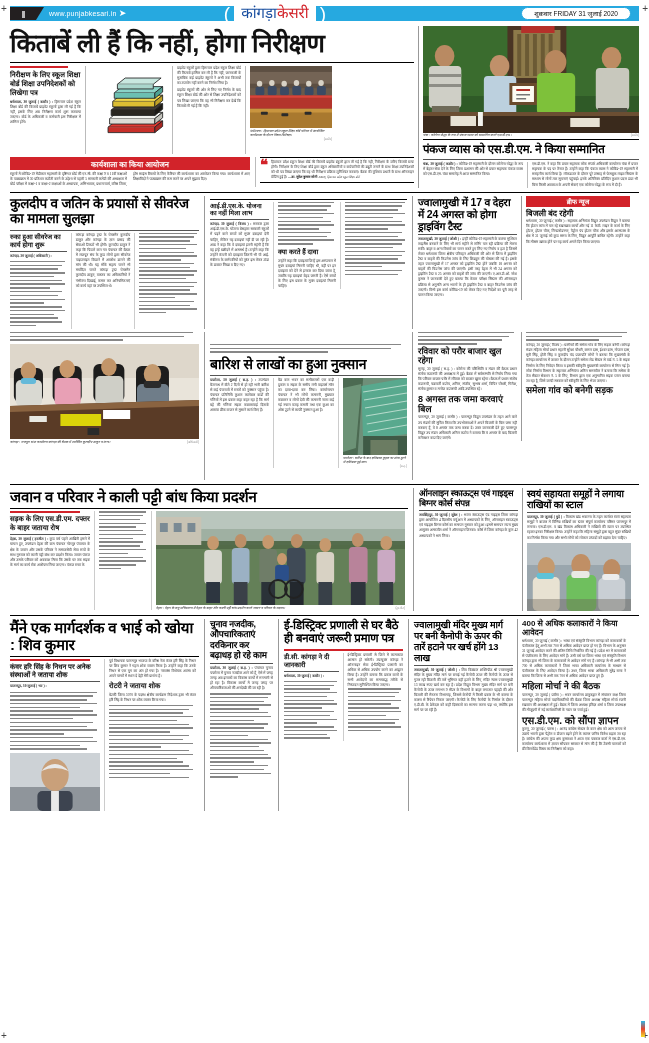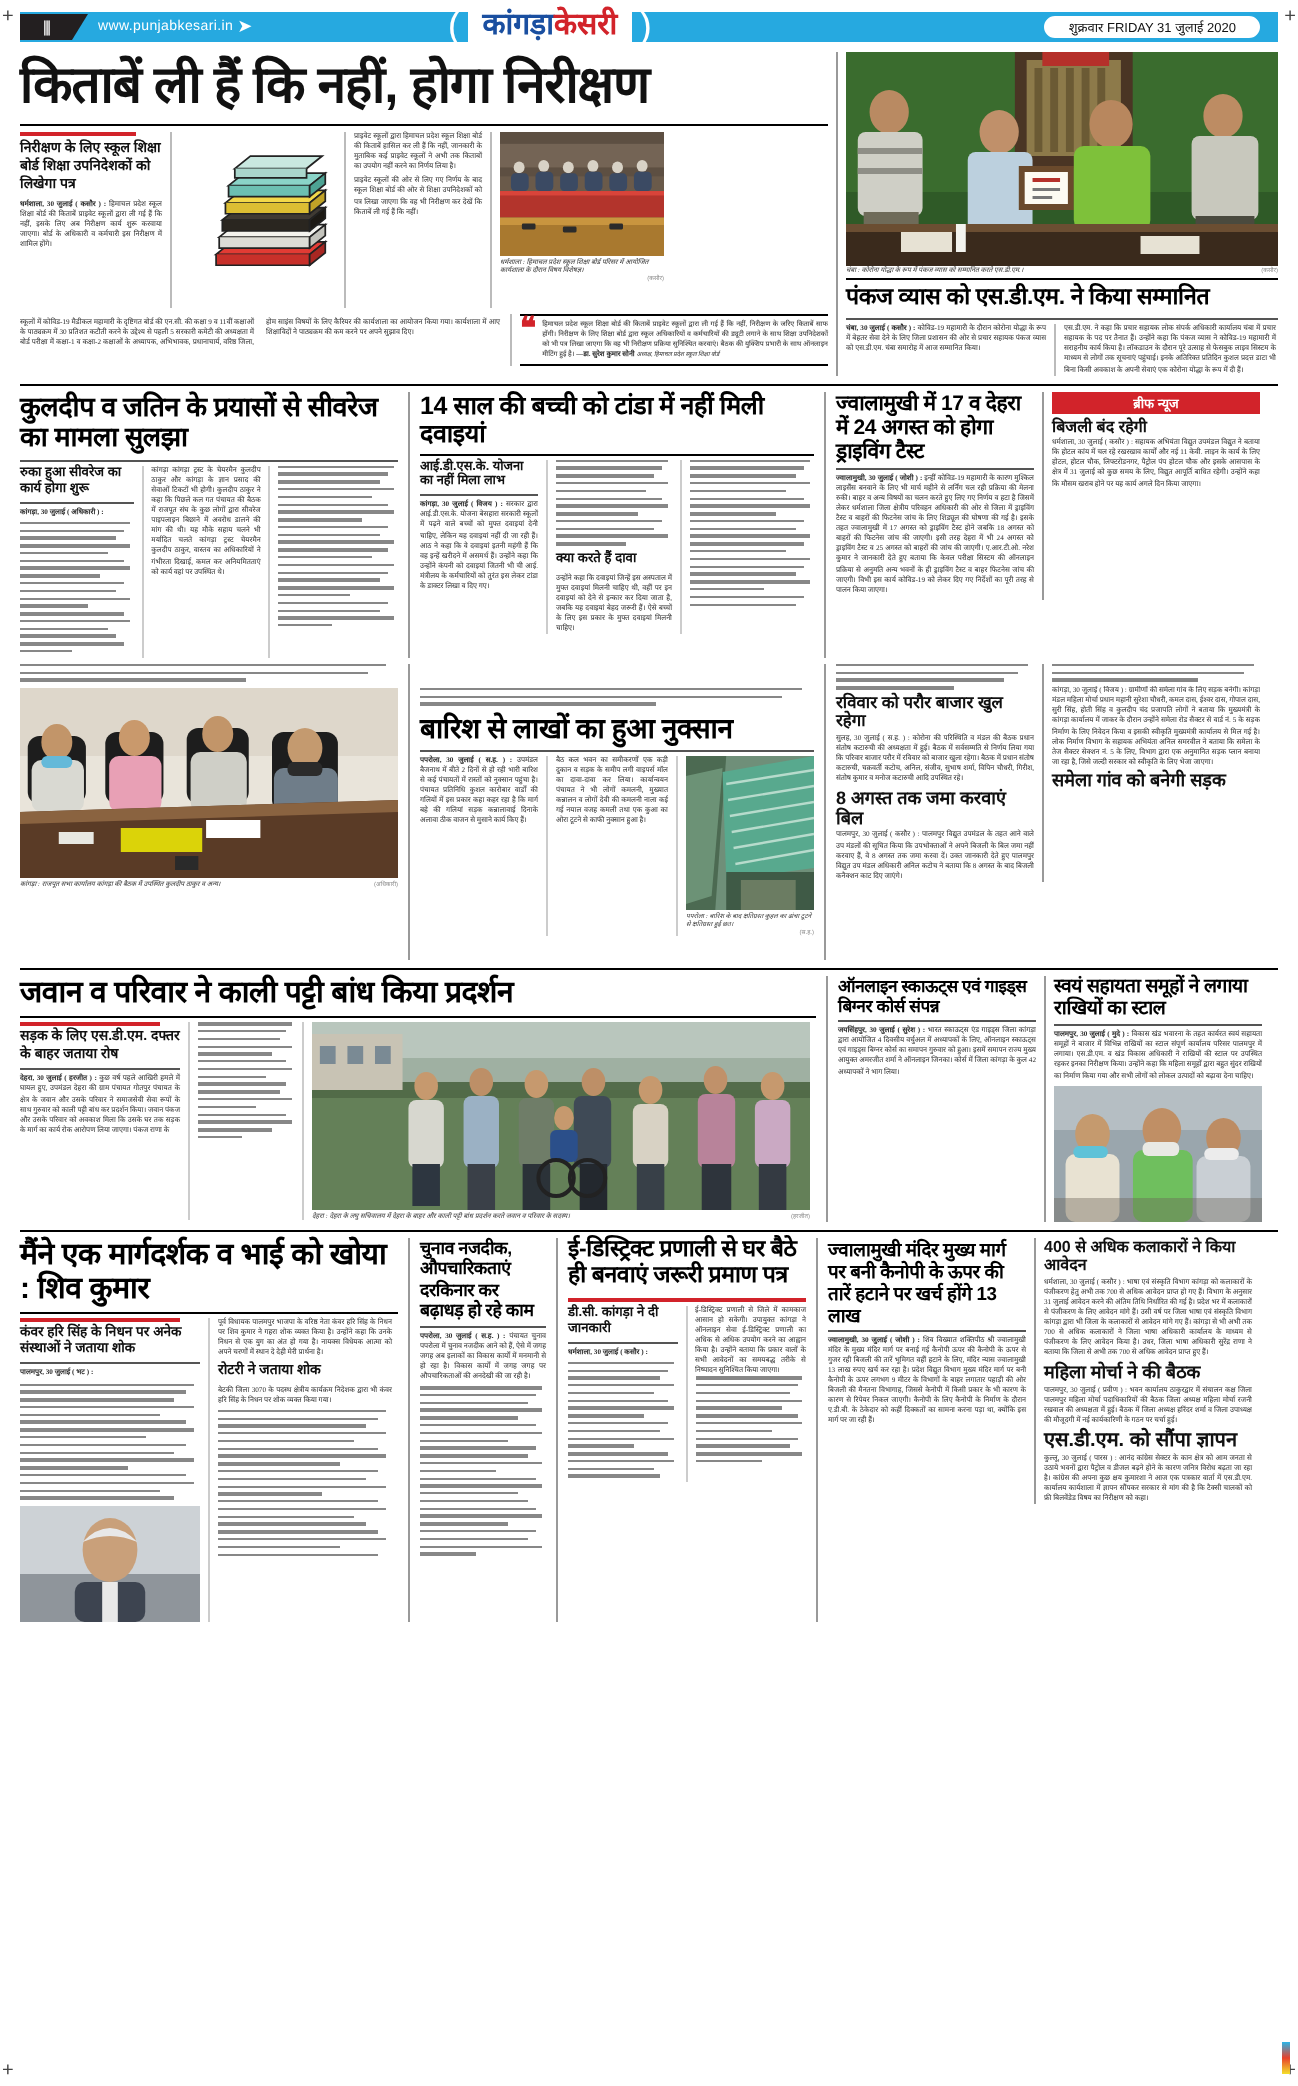--- a/index.html
+++ b/index.html
@@ -10,21 +10,21 @@
   .masthead{height:26px;display:flex;align-items:center;position:relative;padding:0 6px;}
   .mh-bar{position:absolute;left:10px;right:10px;top:6px;height:15px;background:#26a9e0;}
   .mh-blackbox{position:relative;z-index:2;margin-left:4px;width:26px;height:13px;background:#231f20;
       display:flex;align-items:center;justify-content:center;}
   .mh-blackbox span{color:#fff;font-size:8px;letter-spacing:-1px;}
   .mh-tri{position:relative;z-index:2;width:0;height:0;border-top:13px solid #231f20;border-right:8px solid transparent;}
   .mh-url{position:relative;z-index:2;color:#fff;font-size:7px;margin-left:5px;letter-spacing:.2px;}
   .mh-cursor{position:relative;z-index:3;margin-left:2px;font-size:9px;color:#fff;}
   .mh-logo-wrap{position:relative;z-index:2;margin:0 auto;display:flex;align-items:center;gap:4px;}
   .mh-paren{color:#fff;font-size:19px;line-height:1;}
-  .mh-logo{background:#fff;padding:0 7px;font-size:15px;font-weight:bold;white-space:nowrap;line-height:18px;}
+  .mh-logo{background:#fff;padding:0 7px;font-size:15px;font-weight:normal;white-space:nowrap;line-height:18px;}
   .mh-logo .k1{color:#1a4fa0;}
   .mh-logo .k2{color:#d2232a;}
   .mh-date{position:relative;z-index:2;margin-left:auto;margin-right:12px;background:#fff;border:1px solid #26a9e0;
       border-radius:9px;padding:1px 12px;font-size:6.5px;white-space:nowrap;}
   .crop-l,.crop-r{position:absolute;top:3px;font-size:10px;color:#444;}
   .crop-l{left:1px;} .crop-r{right:1px;}
 
   
   .rule{border-top:1px solid #000;}
   .thin{border-top:.5px solid #555;}
@@ -176,20 +176,21 @@
                   </g>
               </svg>
             </div>
             <div class="cap" style="margin-top:1px;font-size:3.4px;line-height:4.2px">धर्मशाला : हिमाचल प्रदेश स्कूल शिक्षा बोर्ड परिसर में आयोजित कार्यशाला के दौरान विषय विशेषज्ञ।</div>
             <div class="credit">(कसौर)</div>
           </div>
         </div>
 
         <div class="flexrow" style="margin-top:3px">
           <div class="col" style="width:245px;padding-right:5px;">
+            <div class="banner-red">कार्यशाला का किया आयोजन</div>
             <div class="body-txt" style="margin-top:2px;columns:2;column-gap:6px">स्कूलों में कोविड-19 मैडीकल महामारी के दृष्टिगत बोर्ड की एन.सी. की कक्षा 9 व 11वीं कक्षाओं के पाठ्यक्रम में 30 प्रतिशत कटौती करने के उद्देश्य से पहली 5 सरकारी कमेटी की अध्यक्षता में बोर्ड परीक्षा में कक्षा-1 व कक्षा-2 कक्षाओं के अध्यापक, अभिभावक, प्रधानाचार्य, वरिष्ठ जिला, होम साइंस विषयों के लिए कैरियर की कार्यशाला का आयोजन किया गया। कार्यशाला में आए शिक्षाविदों ने पाठ्यक्रम की कम करने पर अपने सुझाव दिए।</div>
           </div>
           <div class="col" style="width:159px;padding-left:4px;border-left:.5px solid #bbb">
             <div class="quotebox">
               <span class="qmark">❝</span>
               <span class="body-txt" style="font-size:3.5px">
                 <span>हिमाचल प्रदेश स्कूल शिक्षा बोर्ड की किताबें प्राइवेट स्कूलों द्वारा ली गई हैं कि नहीं, निरीक्षण के जरिए किताबें साफ होंगी। निरीक्षण के लिए शिक्षा बोर्ड द्वारा स्कूल अधिकारियों व कर्मचारियों की ड्यूटी लगाने के साथ शिक्षा उपनिदेशकों को भी पत्र लिखा जाएगा कि वह भी निरीक्षण प्रक्रिया सुनिश्चित करवाएं। बैठक की युक्शिप प्रभारी के साथ ऑनलाइन मीटिंग हुई है।</span>
                 <b>—डा. सुरेश कुमार सोनी</b>
                 <i style="font-size:3px">अध्यक्ष, हिमाचल प्रदेश स्कूल शिक्षा बोर्ड</i>
               </span>
@@ -331,21 +332,20 @@
                 <div class="ln s92"></div>
                 <div class="ln s85"></div>
               <div class="ln s97"></div>
                 <div class="ln s45"></div>
             </div>
           </div>
         </div>
       </div>
 
       <div class="col" style="width:208px;padding:0 5px;border-right:.5px solid #999">
-        <div class="hl" style="font-size:12.5px;line-height:14px">14 साल की बच्ची को टांडा में नहीं मिली दवाइयां</div>
         <div class="rule" style="margin-top:3px"></div>
         <div class="flexrow" style="margin-top:2px">
           <div class="col" style="width:64px;padding-right:4px;border-right:.5px solid #ccc">
             <div class="sub-hd" style="font-size:6.4px;line-height:7.8px">आई.डी.एस.के. योजना का नहीं मिला लाभ</div>
             <div class="thin" style="margin:2px 0"></div>
             <div class="body-txt">
                 <p><b>कांगड़ा, 30 जुलाई ( विजय ) :</b> <span>सरकार द्वारा आई.डी.एस.के. योजना बेसहारा सरकारी स्कूलों में पढ़ने वाले बच्चों को मुफ्त दवाइयां देनी चाहिए, लेकिन यह दवाइयां नहीं दी जा रही हैं। आठ ने कहा कि वे दवाइयां इतनी महंगी हैं कि वह इन्हें खरीदने में असमर्थ हैं। उन्होंने कहा कि उन्होंने कंपनी को दवाइयां जितनी भी ची आई. मंत्रीलय के कर्मचारियों को तुरंत इस लेकर टांडा के डाक्टर लिखा व दिए गए।</span></p>
               </div>
           </div>
           <div class="col" style="width:67px;padding:0 4px;border-right:.5px solid #ccc">

